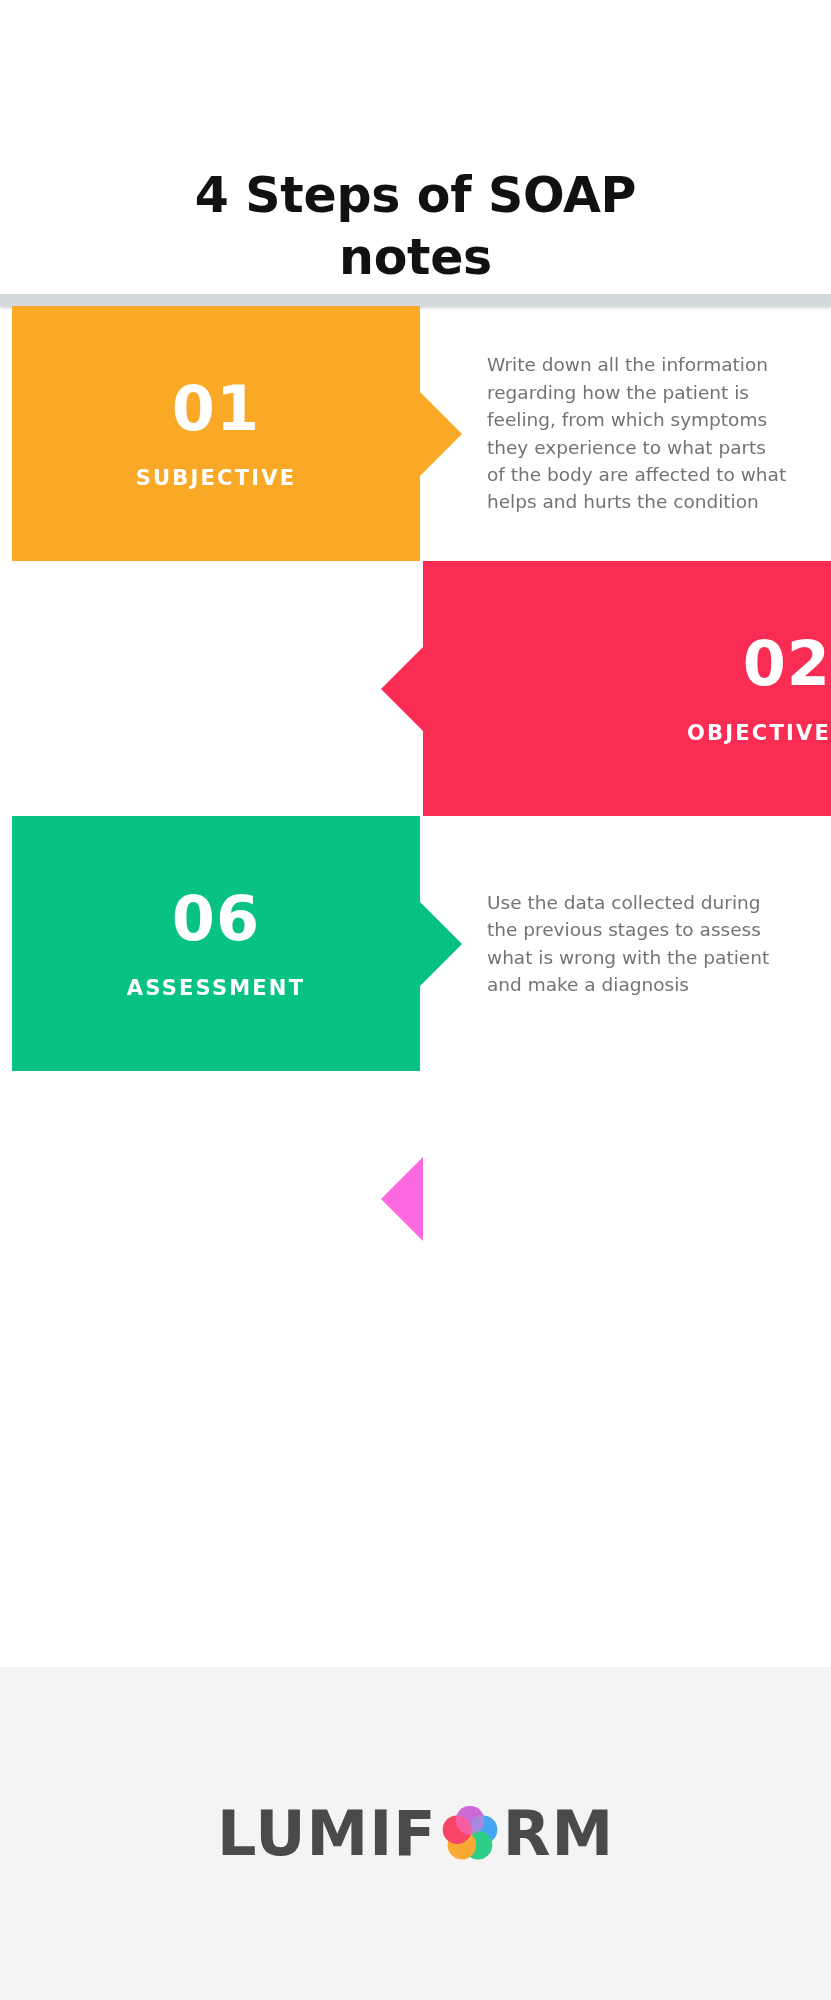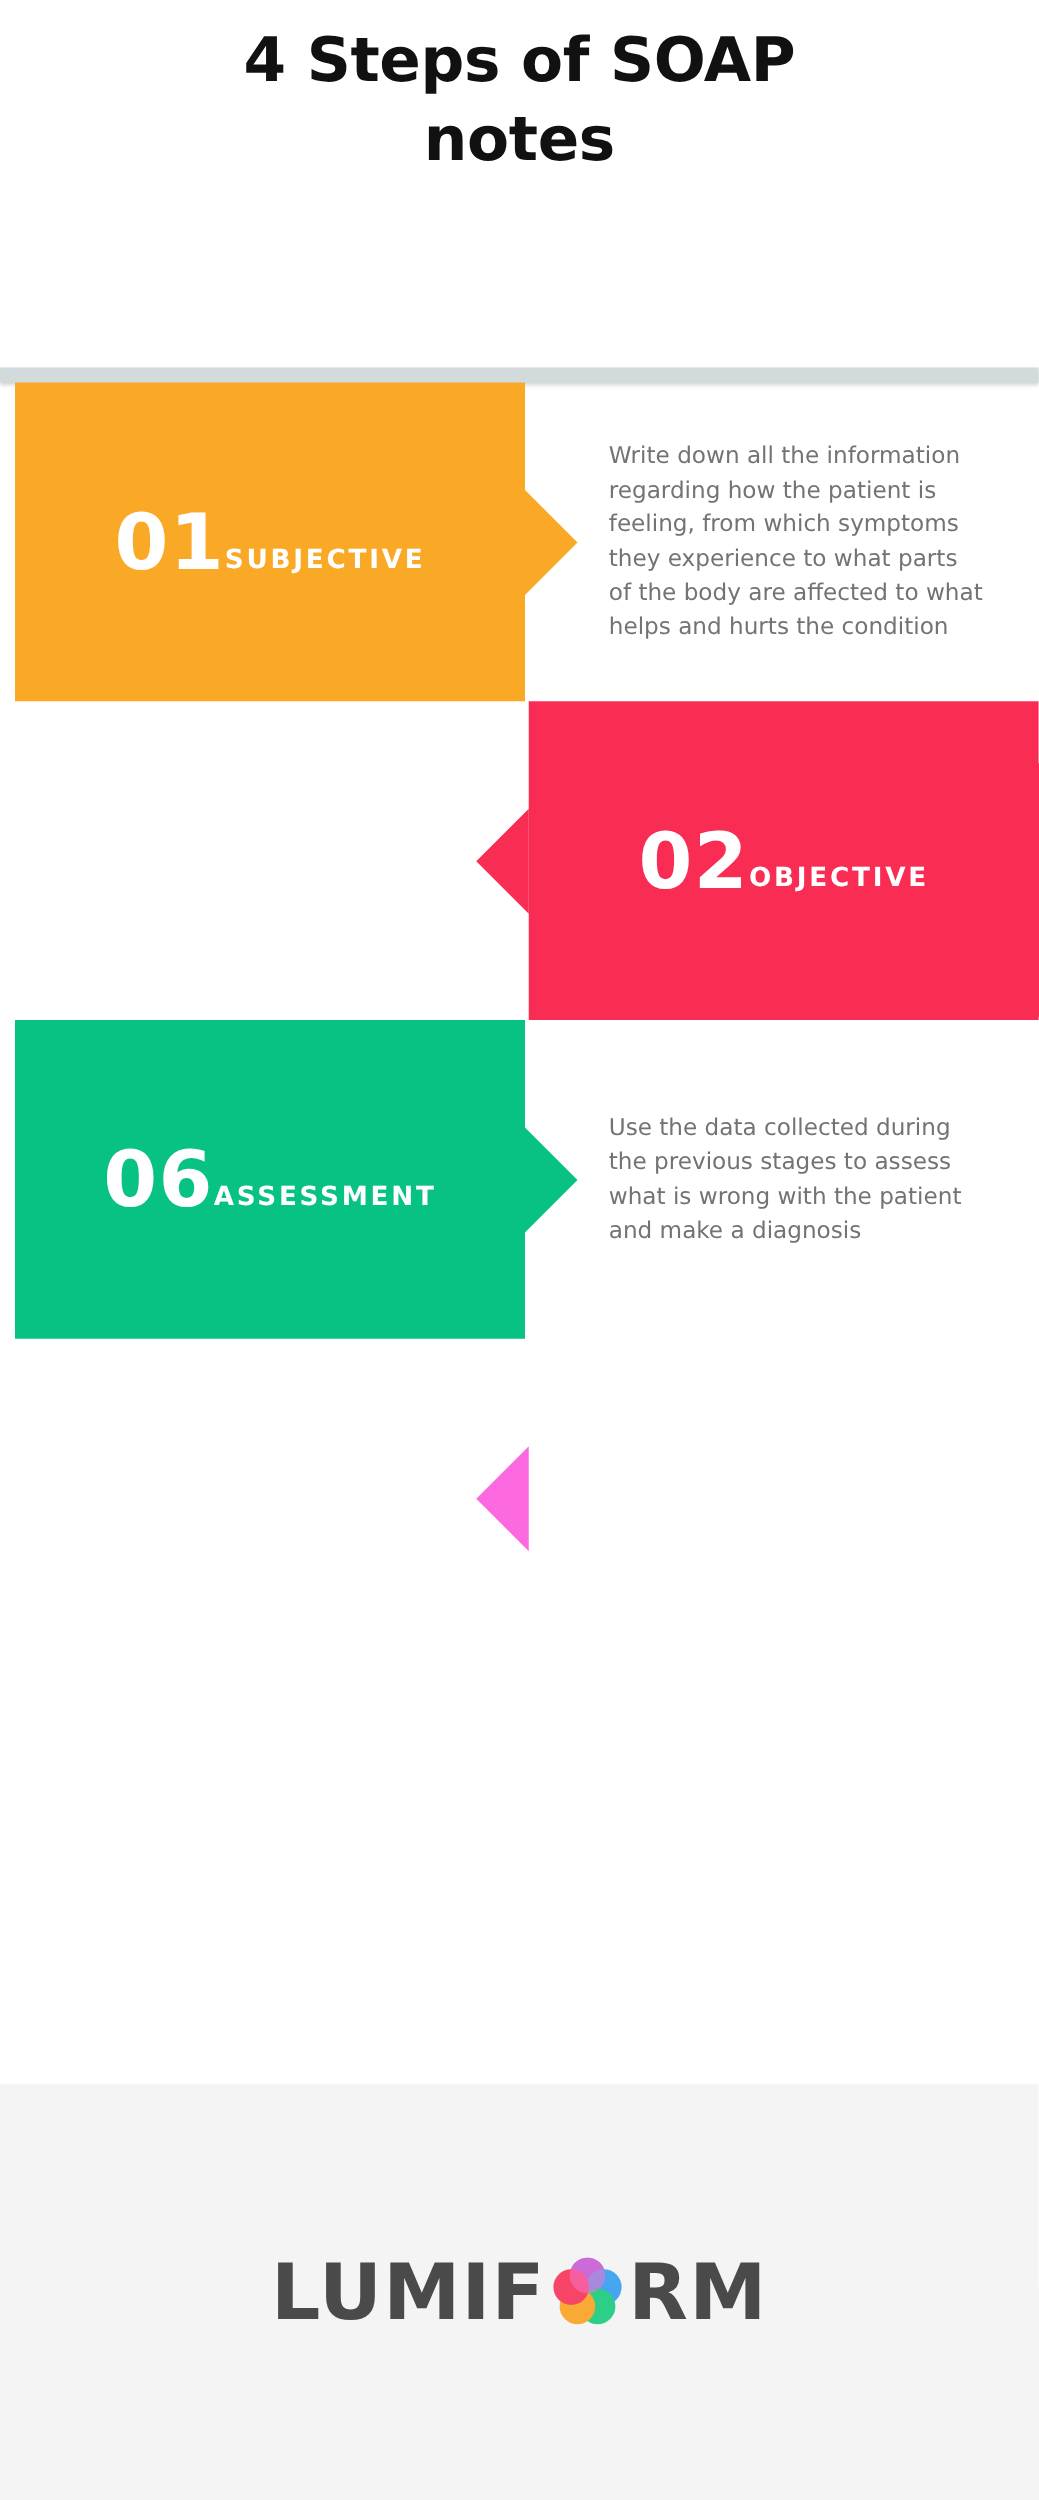--- a/index.html
+++ b/index.html
@@ -22,21 +22,21 @@
   }
 
   
   .title-area {
     position: absolute;
     top: 0;
     left: 0;
     width: 831px;
     height: 290px;
     display: flex;
-    align-items: flex-start;
+    align-items: flex-end;
     justify-content: center;
     background: #ffffff;
   }
   .title {
     font-family: "DejaVu Sans", sans-serif;
     font-size: 49px;
     font-weight: bold;
     color: #111111;
     text-align: center;
     line-height: 1.28;
@@ -69,28 +69,28 @@
     position: relative;
     width: 831px;
     box-sizing: border-box;
   }
 
   .color-block {
     position: absolute;
     top: 0;
     width: 408px;
     display: flex;
-    flex-direction: row;
+    flex-direction: column;
     align-items: center;
     justify-content: center;
     box-sizing: border-box;
   }
 
   .step-left .color-block { left: 12px; }
-  .step-right .color-block { right: 0px; }
+  .step-right .color-block { right: 0px; align-items: flex-end; }
 
   .step-number {
     font-family: "DejaVu Sans", sans-serif;
     font-size: 62px;
     font-weight: bold;
     color: #ffffff;
     line-height: 1;
     letter-spacing: 1px;
   }
   .step-label {

